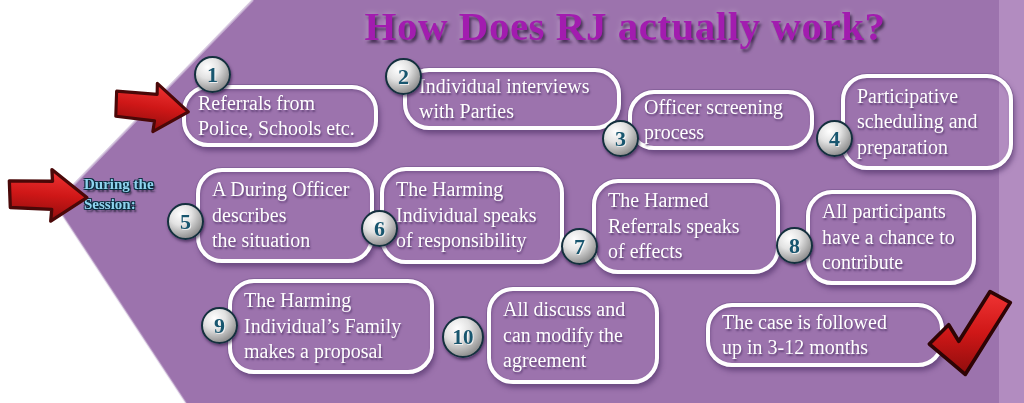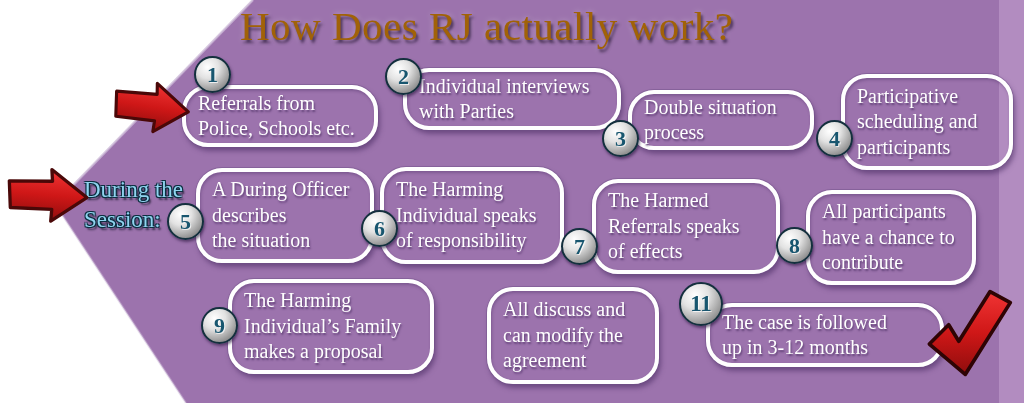--- a/index.html
+++ b/index.html
@@ -4,27 +4,27 @@
 <style>
   html,body{margin:0;padding:0;}
   body{
     width:1024px;height:403px;position:relative;overflow:hidden;
     background:#ffffff;
     font-family:"Liberation Serif","DejaVu Serif",serif;
   }
   #bg{position:absolute;left:0;top:0;width:1024px;height:403px;}
   .title{
     position:absolute;left:240px;top:2px;width:770px;
-    color:#a16207;font-size:41px;font-weight:normal;
+    text-align:center;color:#a21caf;font-size:41px;font-weight:bold;
     letter-spacing:0.5px;
     text-shadow:2px 3px 3px rgba(55,35,70,0.85), 0 0 6px rgba(255,255,255,0.35);
   }
   .session-label{
     position:absolute;left:84px;top:175px;
-    color:#8fd4ef;font-size:23px;font-weight:normal;line-height:1.3;
+    color:#8fd4ef;font-size:15px;font-weight:bold;line-height:1.3;
     white-space:pre-line;
     text-shadow:
       -1px -1px 0 #0c2f40, 1px -1px 0 #0c2f40,
       -1px 1px 0 #0c2f40, 1px 1px 0 #0c2f40,
       2px 3px 2px rgba(20,20,40,0.8);
   }
   .step{position:absolute;}
   .box{
     width:100%;height:100%;box-sizing:border-box;
     border:4px solid #ffffff;border-radius:26px;
@@ -103,28 +103,28 @@
   <div class="box"><span class="box-inner">Referrals from
 Police, Schools etc.</span></div>
 </div>
 <div class="step s2">
   <div class="badge">2</div>
   <div class="box"><span class="box-inner">Individual interviews
 with Parties</span></div>
 </div>
 <div class="step s3">
   <div class="badge">3</div>
-  <div class="box"><span class="box-inner">Double situation
+  <div class="box"><span class="box-inner">Officer screening
 process</span></div>
 </div>
 <div class="step s4">
   <div class="badge">4</div>
   <div class="box"><span class="box-inner">Participative
 scheduling and
-participants</span></div>
+preparation</span></div>
 </div>
 <div class="step s5">
   <div class="badge">5</div>
   <div class="box"><span class="box-inner">A During Officer
 describes
 the situation</span></div>
 </div>
 <div class="step s6">
   <div class="badge">6</div>
   <div class="box"><span class="box-inner">The Harming
@@ -143,21 +143,21 @@
 have a chance to
 contribute</span></div>
 </div>
 <div class="step s9">
   <div class="badge">9</div>
   <div class="box"><span class="box-inner">The Harming
 Individual’s Family
 makes a proposal</span></div>
 </div>
 <div class="step s10">
+  <div class="badge">10</div>
   <div class="box"><span class="box-inner">All discuss and
 can modify the
 agreement</span></div>
 </div>
 <div class="step s11">
-  <div class="badge">11</div>
   <div class="box"><span class="box-inner">The case is followed
 up in 3-12 months</span></div>
 </div>
 
 </body></html>

